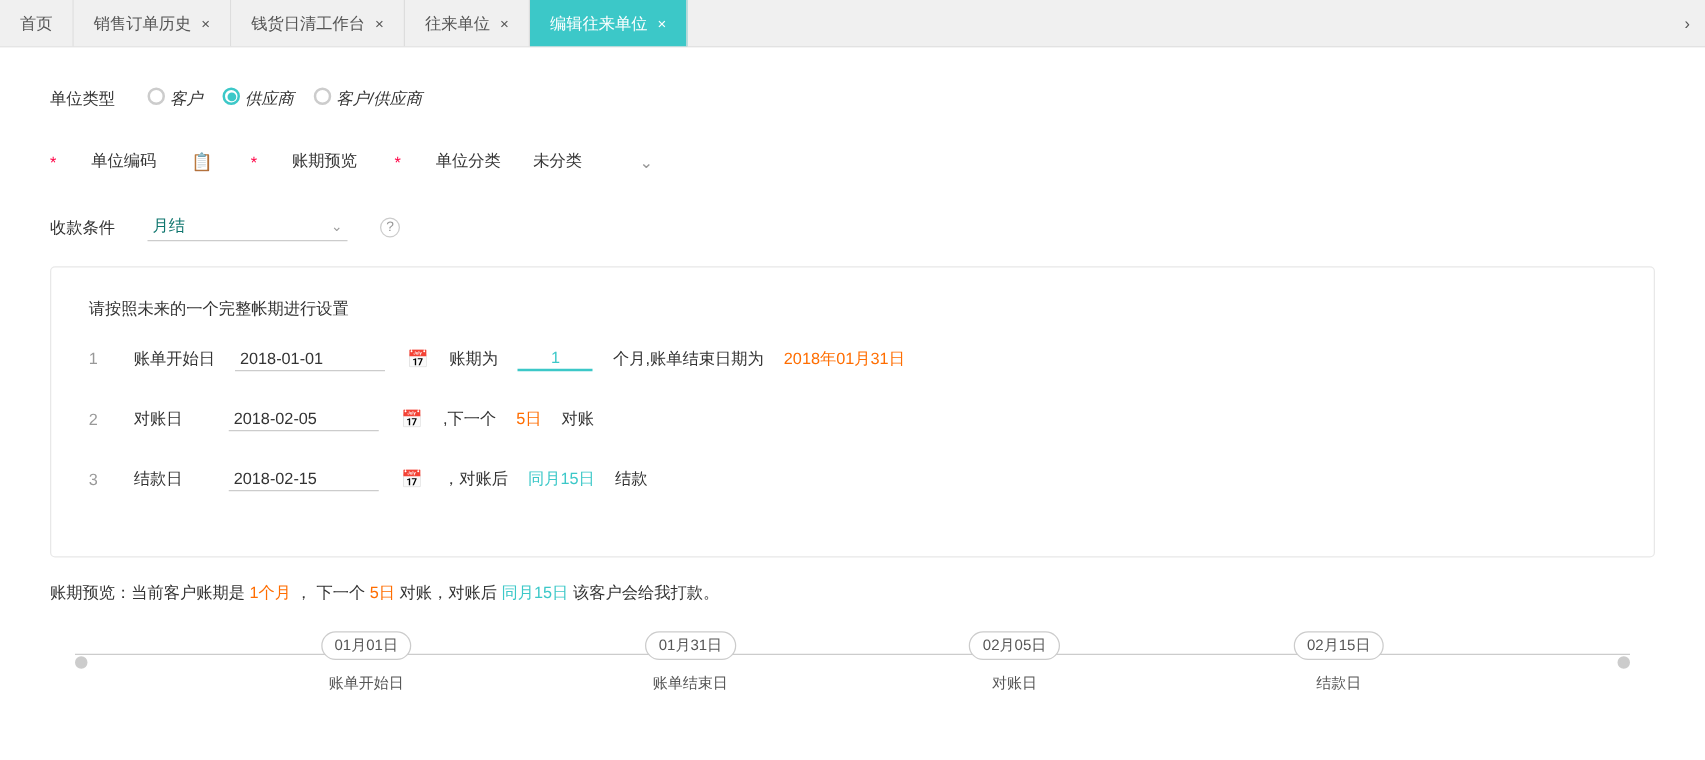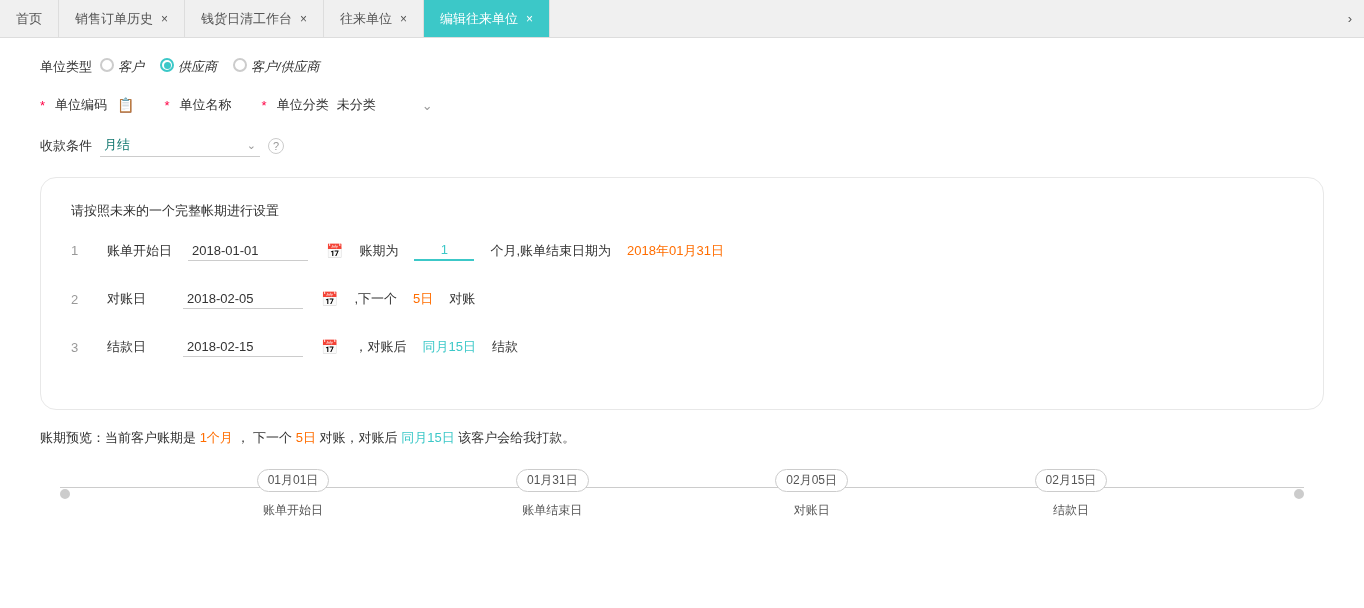--- a/index.html
+++ b/index.html
@@ -28,21 +28,21 @@
     
     .page-content {
       background: #fff; padding: 20px 40px; min-height: 570px;
     }
 
     
     .form-row {
       display: flex; align-items: center; margin-bottom: 20px; gap: 30px;
     }
     .form-field {
-      display: flex; align-items: center; gap: 8px;
+      display: flex; align-items: center; gap: 26px; margin-top: 12px;
     }
     .form-label {
       color: #333; white-space: nowrap;
     }
     .required-star {
       color: #f04; margin-right: 2px;
     }
     .form-input {
       border: none; border-bottom: 1px solid #ccc; padding: 2px 4px; outline: none;
       font-size: 13px; color: #333; background: transparent; min-width: 120px;
@@ -66,21 +66,21 @@
       border-bottom: 1px solid #ccc; padding: 2px 4px; cursor: pointer; min-width: 120px;
     }
     .dropdown-text { color: #0f766e; }
     .dropdown-arrow { color: #999; font-size: 11px; }
 
     
     .cal-icon { color: #3cc8c8; cursor: pointer; font-size: 14px; margin-left: 2px; }
 
     
     .section-box {
-      border: 1px solid #e8e8e8; border-radius: 16px; padding: 24px 30px; margin-bottom: 16px;
+      border: 1px solid #e8e8e8; border-radius: 4px; padding: 24px 30px; margin-bottom: 16px;
     }
     .section-title { color: #333; margin-bottom: 20px; font-size: 13px; }
 
     
     .setting-row {
       display: flex; align-items: center; margin-bottom: 28px; gap: 16px;
     }
     .setting-num {
       width: 20px; color: #999; font-size: 13px;
     }
@@ -179,21 +179,21 @@
   </div>
 
   <div class="form-row">
     <div class="form-field">
       <span class="required-star">*</span>
       <span class="form-label">单位编码</span>
       <span class="cal-icon">📋</span>
     </div>
     <div class="form-field">
       <span class="required-star">*</span>
-      <span class="form-label">单位名称</span>
+      <span class="form-label">账期预览</span>
     </div>
     <div class="form-field">
       <span class="required-star">*</span>
       <span class="form-label">单位分类</span>
       <div class="classify-select">
         <span>未分类</span>
         <span style="color:#999; margin-left:40px;">⌄</span>
       </div>
     </div>
   </div>

